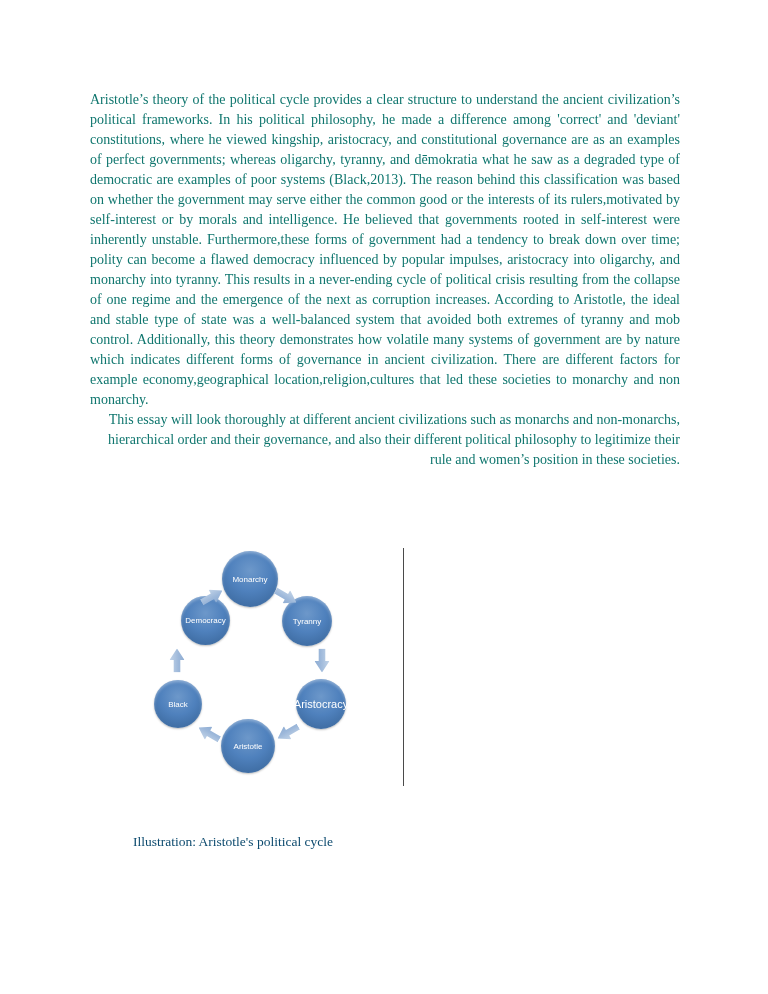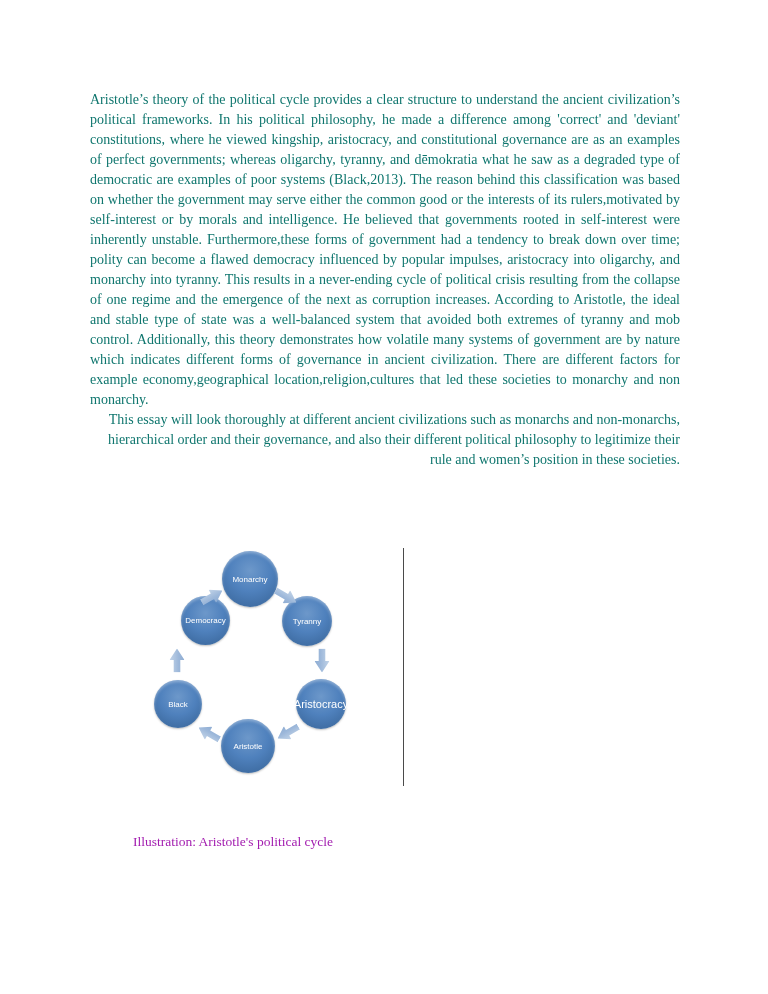--- a/index.html
+++ b/index.html
@@ -72,21 +72,21 @@
     top: 548px;
     width: 1px;
     height: 238px;
     background: #4a4a4a;
   }
   .figure-caption {
     position: absolute;
     left: 133px;
     top: 834px;
     font-size: 13.5px;
-    color: #a21caf;
+    color: #0c4a6e;
   }
 </style>
 </head>
 <body>
 
 <div class="page">
 
   <div class="essay-body">
     <p class="para-justified">Aristotle’s theory of the political cycle provides a clear structure to understand the ancient civilization’s political frameworks. In his political philosophy, he made a difference among 'correct' and 'deviant' constitutions, where he viewed kingship, aristocracy, and constitutional governance are as an examples of perfect governments; whereas oligarchy, tyranny, and dēmokratia what he saw as a degraded type of democratic are examples of poor systems (Black,2013). The reason behind this classification was based on whether the government may serve either the common good or the interests of its rulers,motivated by self-interest or by morals and intelligence. He  believed that governments rooted in self-interest were inherently unstable. Furthermore,these forms of government had a tendency to break down over time; polity can become a flawed democracy influenced by popular impulses, aristocracy into oligarchy, and monarchy into tyranny. This results in a never-ending cycle of political crisis resulting from the collapse of one regime and the emergence of the next as corruption increases. According to Aristotle, the ideal and stable type of state was a well-balanced system that avoided both extremes of tyranny and mob control. Additionally, this theory demonstrates how volatile many systems of government are by nature which indicates different forms of governance in ancient civilization. There are different factors for example economy,geographical location,religion,cultures that led these societies to monarchy and non monarchy.</p>
     <p class="para-left">This essay will look thoroughly at different ancient civilizations such as monarchs and non-monarchs, hierarchical order and their governance, and also their different political philosophy to legitimize their rule and women’s position in these societies.</p>

